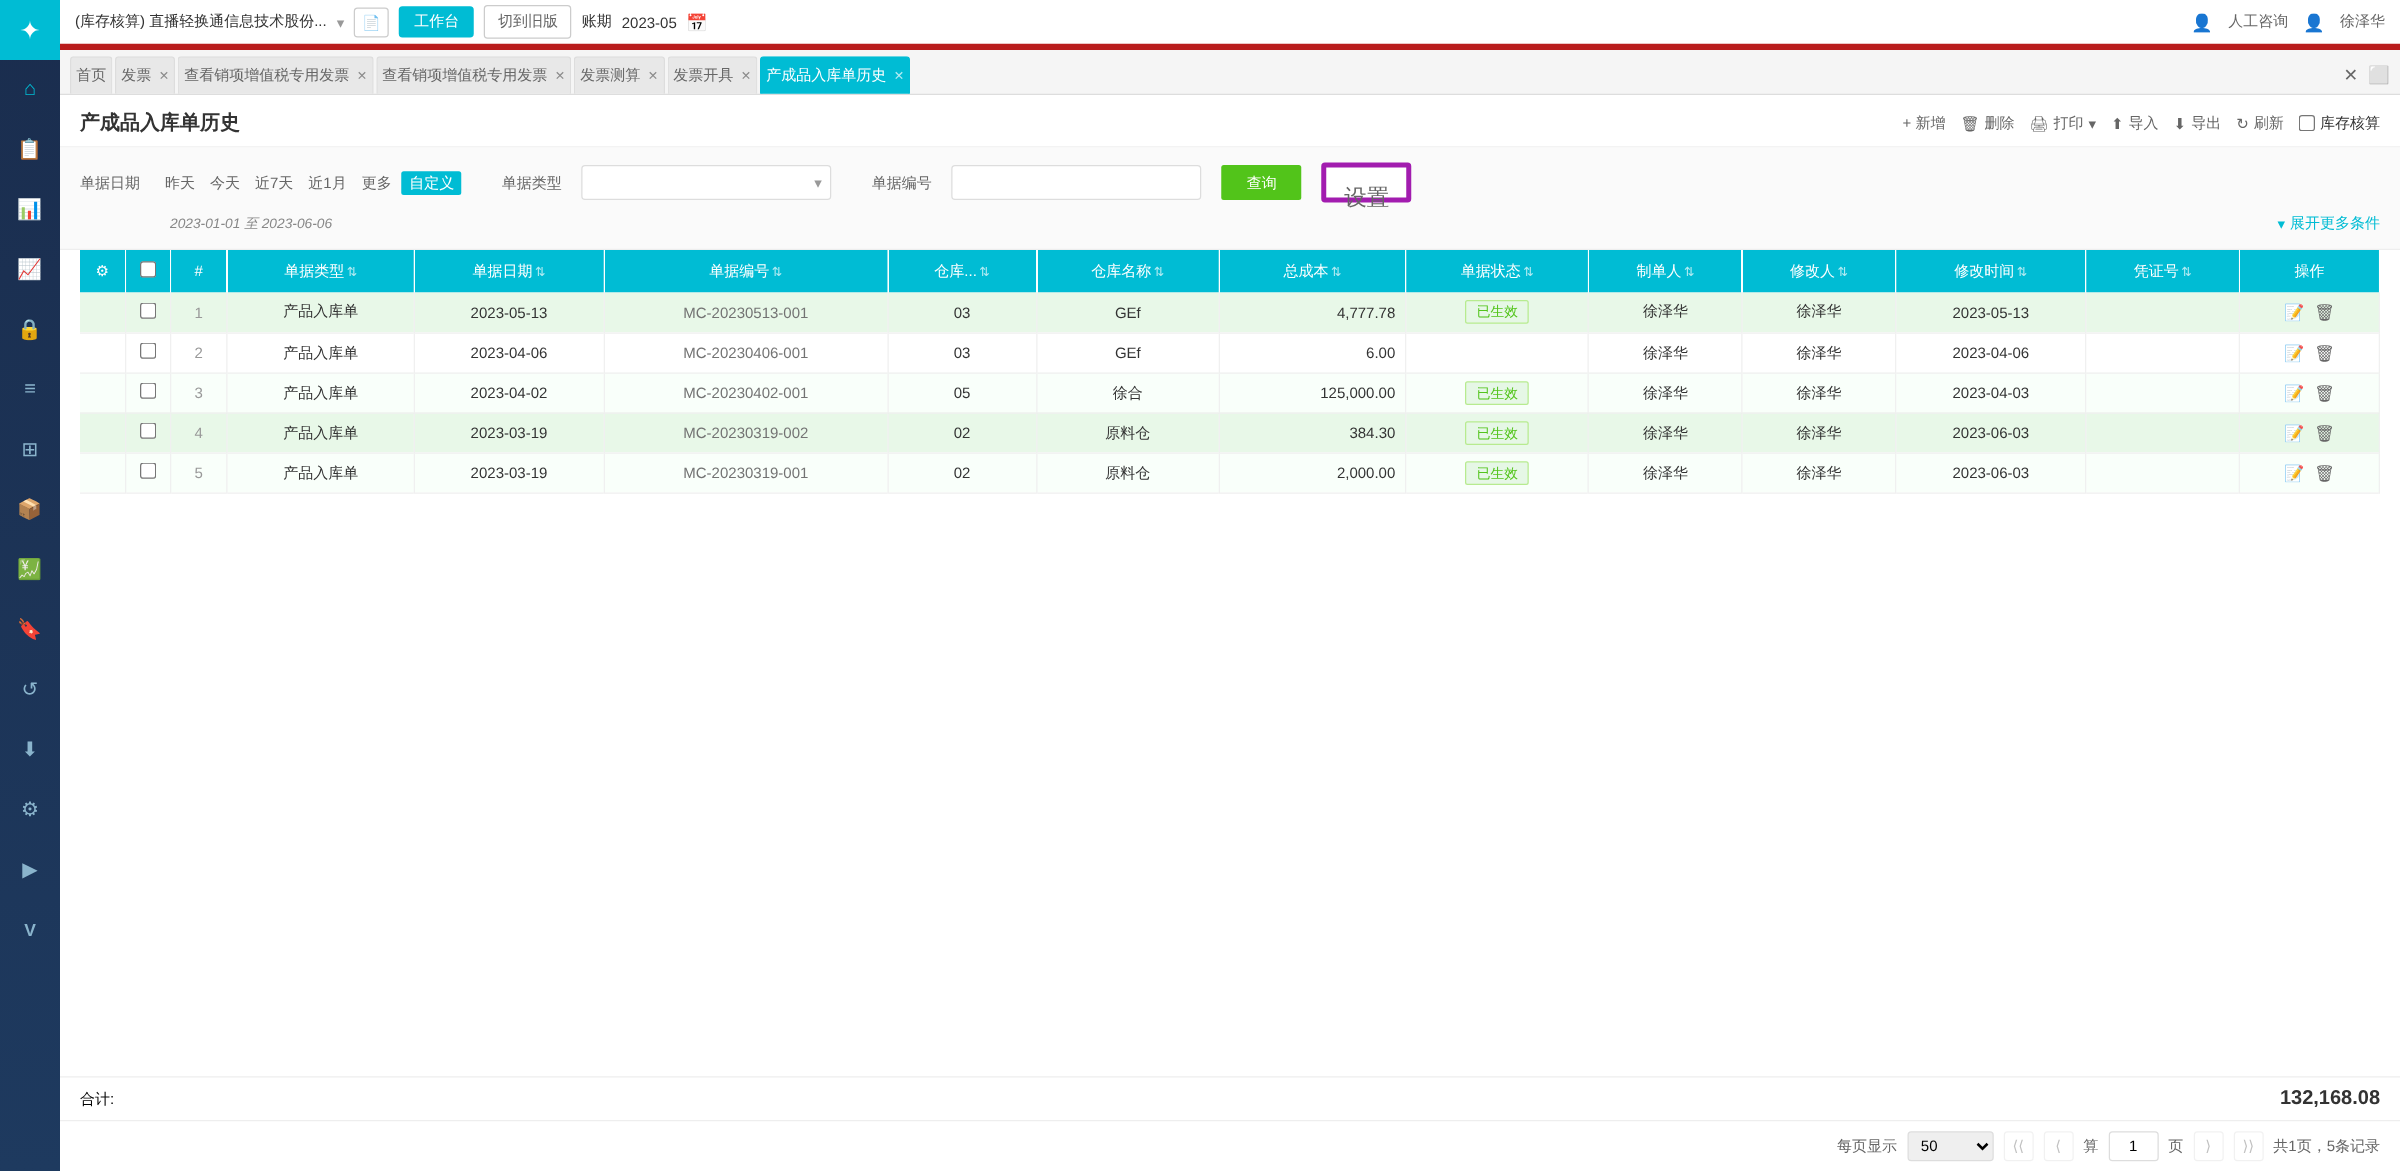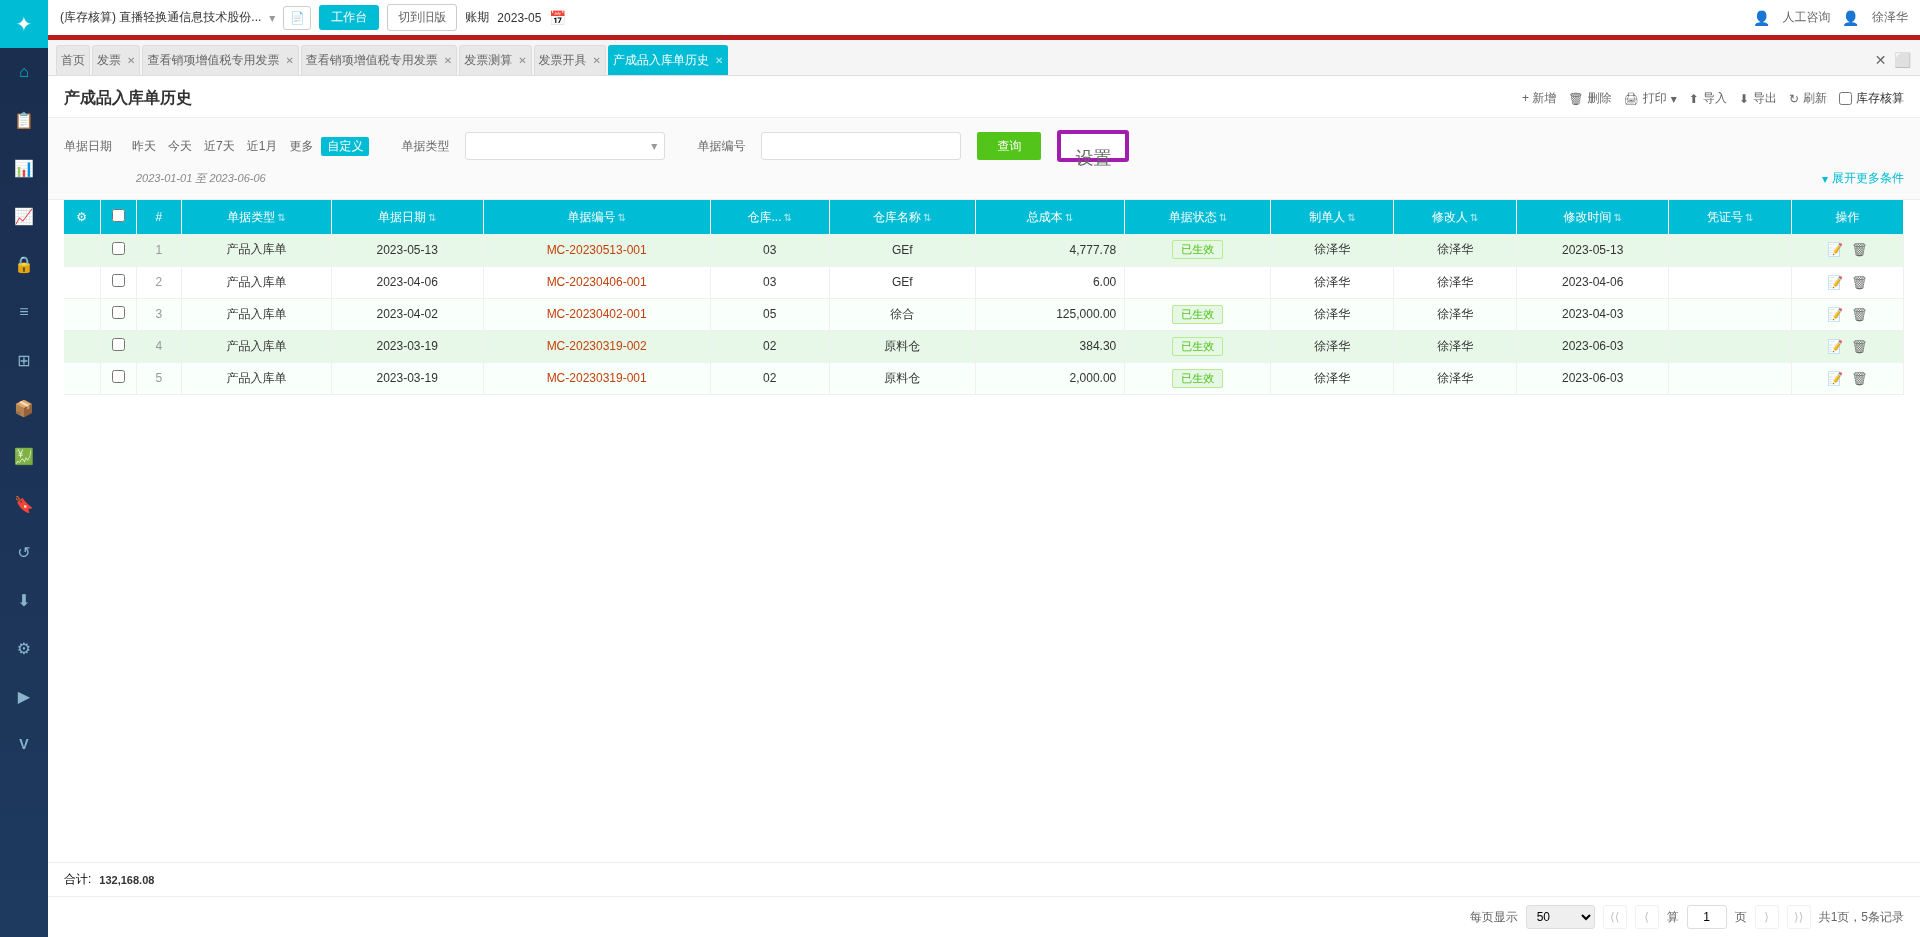--- a/index.html
+++ b/index.html
@@ -328,21 +328,21 @@
     }
     tbody tr:nth-child(odd) { background: #f9fffa; }
     tbody tr:nth-child(even) { background: white; }
     tbody tr.highlighted { background: #e8f8e8; }
     tbody td {
       text-align: center;
       padding: 0 8px;
       color: #333;
       border-right: 1px solid #f0f0f0;
     }
-    tbody td.link-cell { color: #c2410c; cursor: pointer; }
+    tbody td.link-cell { color: #737373; cursor: pointer; }
     .status-badge {
       display: inline-block;
       padding: 1px 8px;
       border-radius: 2px;
       font-size: 11px;
       font-family: Liberation Serif, serif;
     }
     .status-active {
       background: #e6f7e6;
       color: #52c41a;
@@ -367,21 +367,21 @@
     
     .table-footer {
       display: flex;
       align-items: center;
       padding: 8px 16px;
       border-top: 1px solid #eee;
       background: white;
       flex-shrink: 0;
     }
     .total-label { color: #000000; font-size: 12px; margin-right: 8px; }
-    .total-value { color: #333; font-size: 11px; font-weight: bold; flex: 1; text-align: left; }
+    .total-value { color: #333; font-size: 16px; font-weight: bold; flex: 1; text-align: right; }
 
     
     .pagination {
       display: flex;
       align-items: center;
       justify-content: flex-end;
       padding: 8px 16px;
       border-top: 1px solid #eee;
       background: white;
       gap: 8px;

